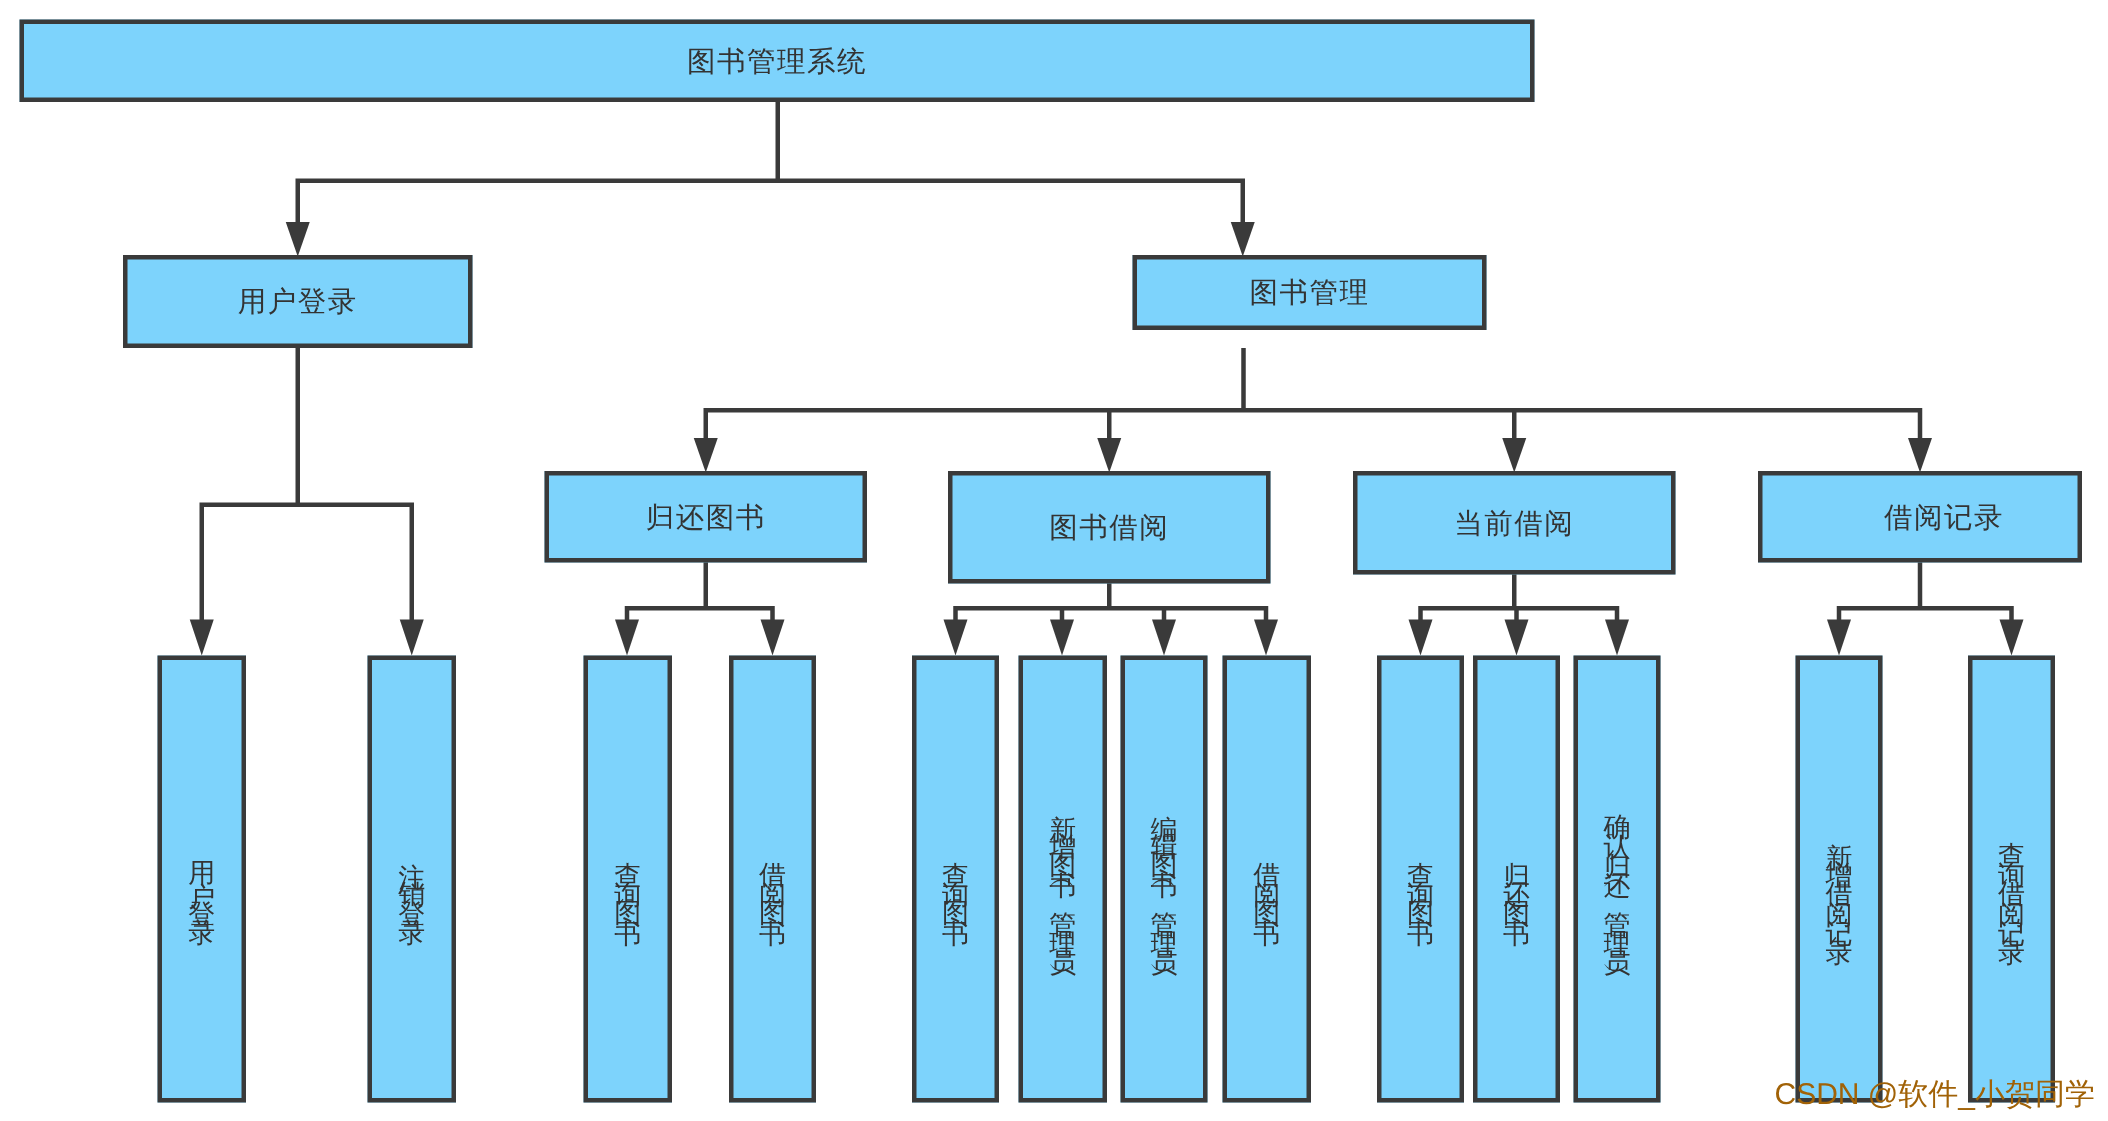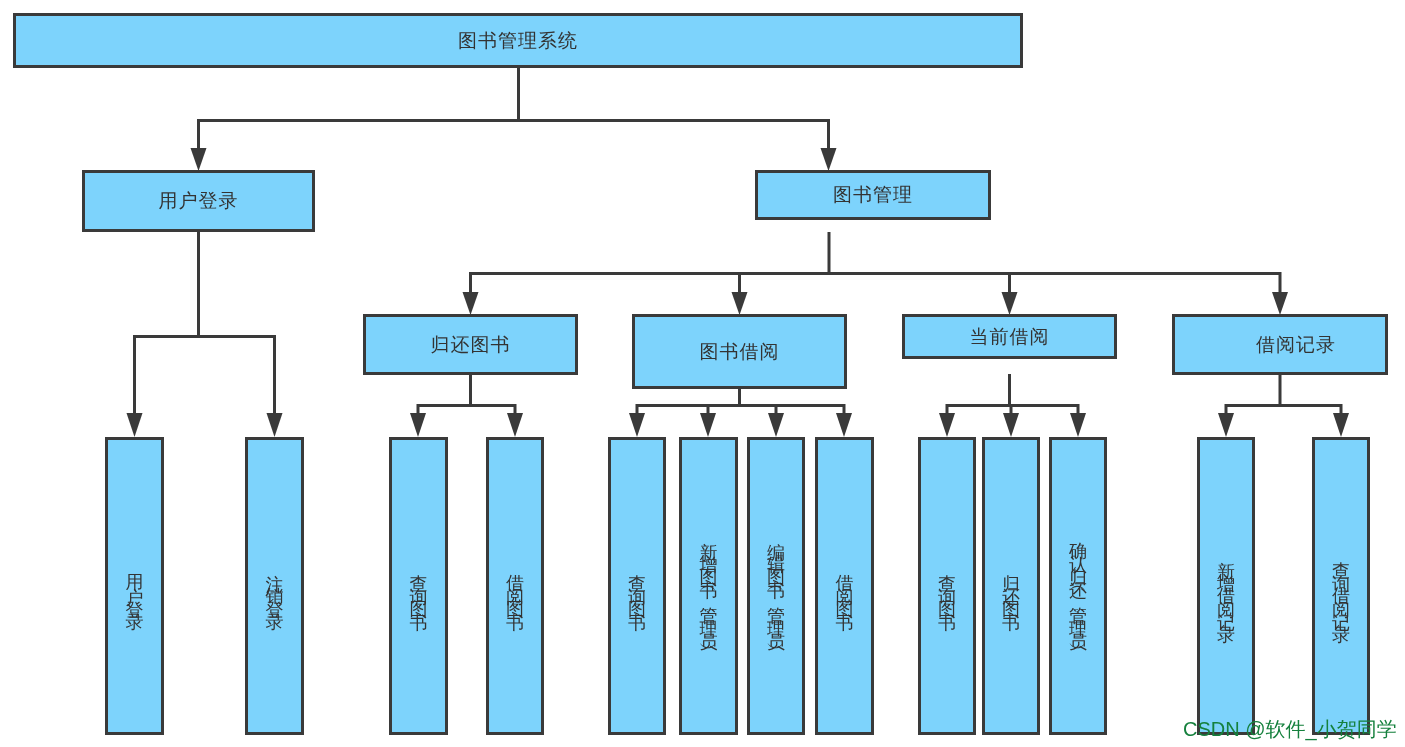--- a/index.html
+++ b/index.html
@@ -44,21 +44,21 @@
     color: #333333;
     letter-spacing: 13px;
     line-height: 1;
     white-space: nowrap;
   }
   .watermark {
     position: absolute;
     left: 1183px;
     top: 716px;
     font-size: 20px;
-    color: #15803d;
+    color: #a16207;
     z-index: 3;
     white-space: nowrap;
   }
 </style>
 </head>
 <body>
 
 <div class="canvas">
 
   <svg class="connectors" width="1405" height="747" viewBox="0 0 1405 747">
@@ -114,21 +114,21 @@
   <div class="node" style="left:711px; top:170px; width:236px; height:50px;margin-left:44px;">
     <span class="h-label">图书管理</span>
   </div>
 
   <div class="node" style="left:363px; top:314px; width:215px; height:61px;">
     <span class="h-label">归还图书</span>
   </div>
   <div class="node" style="left:632px; top:314px; width:215px; height:75px;">
     <span class="h-label">图书借阅</span>
   </div>
-  <div class="node" style="left:902px; top:314px; width:215px; height:45px;">
+  <div class="node" style="left:902px; top:314px; width:215px; height:69px;">
     <span class="h-label">当前借阅</span>
   </div>
   <div class="node" style="left:1172px; top:314px; width:216px; height:61px;padding-left:32px;">
     <span class="h-label">借阅记录</span>
   </div>
 
   <div class="node" style="left:105px; top:437px; width:59px; height:298px;">
     <span class="v-label">用户登录</span>
   </div>
   <div class="node" style="left:245px; top:437px; width:59px; height:298px;">

